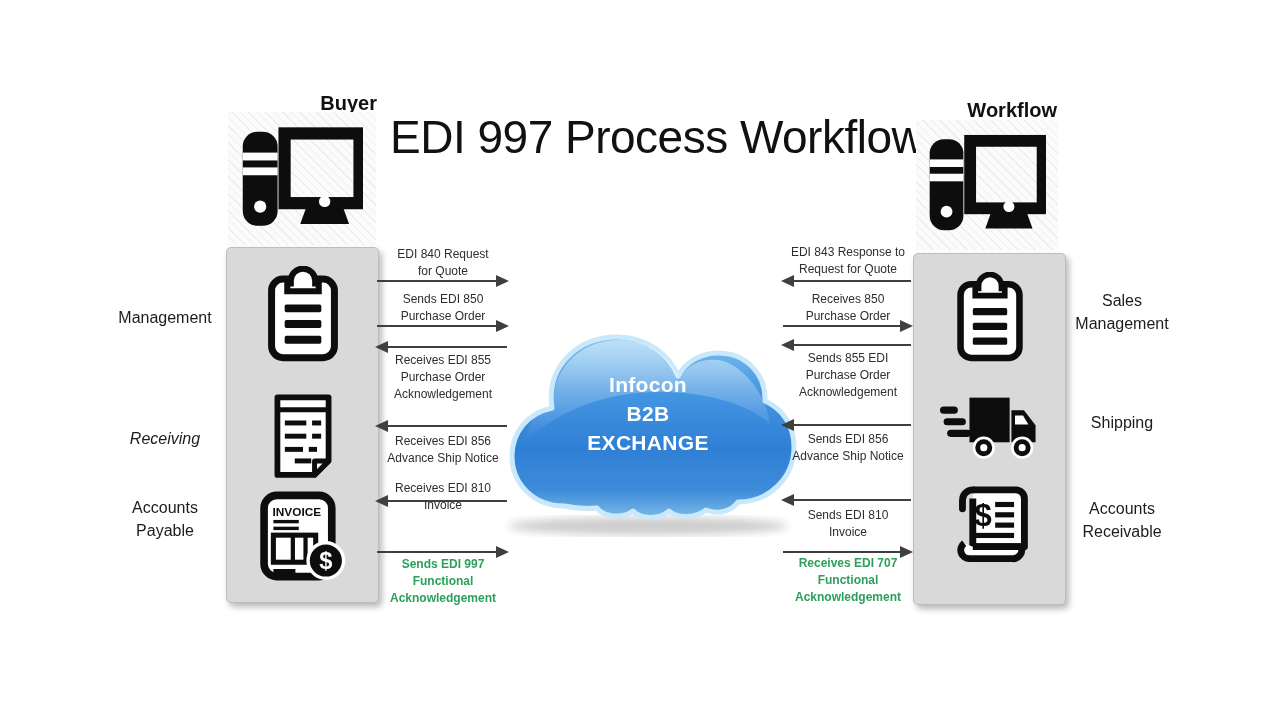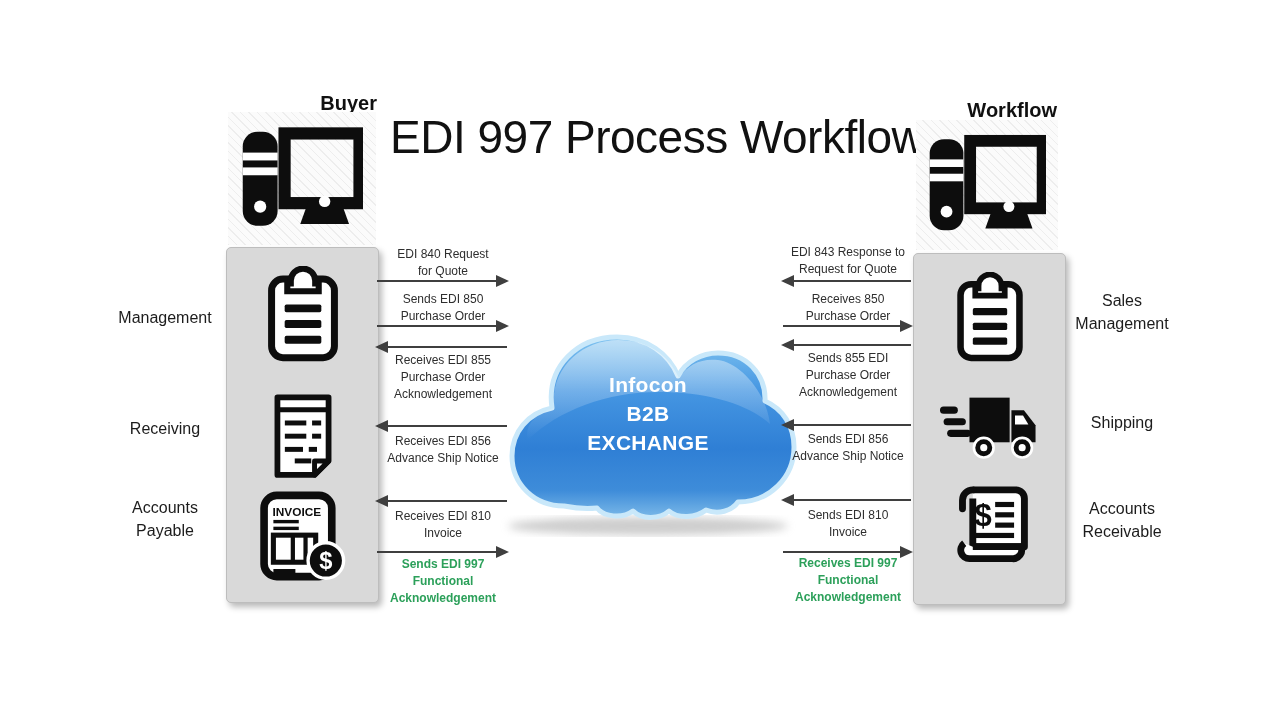--- a/index.html
+++ b/index.html
@@ -158,21 +158,21 @@
         <text x="42" y="50" text-anchor="middle" font-family="Liberation Sans, sans-serif" font-size="36" font-weight="bold" fill="#0d0d0d">$</text>
         <rect x="56" y="22" width="22" height="6" fill="#0d0d0d"></rect>
         <rect x="56" y="34" width="22" height="6" fill="#0d0d0d"></rect>
         <rect x="56" y="46" width="22" height="6" fill="#0d0d0d"></rect>
         <rect x="32" y="58" width="46" height="6" fill="#0d0d0d"></rect>
       </svg>
     </span>
   </div>
 
   <div class="dept-label" style="left:105px;top:306px;width:120px;">Management</div>
-  <div class="dept-label" style="left:105px;top:417px;width:120px;">Receiving</div>
+  <div class="dept-label" style="left:105px;top:427px;width:120px;font-style:italic;">Receiving</div>
   <div class="dept-label" style="left:1063px;top:289px;width:118px;">Sales Management</div>
   <div class="dept-label" style="left:110px;top:496px;width:110px;">Accounts Payable</div>
   <div class="dept-label" style="left:1063px;top:411px;width:118px;">Shipping</div>
   <div class="dept-label" style="left:1063px;top:497px;width:118px;">Accounts Receivable</div>
 
   <div class="cloud-wrap">
     <svg width="300" height="240" viewBox="0 0 300 240">
       <defs>
         <linearGradient id="cg" x1="0" y1="0" x2="0" y2="1">
           <stop offset="0" stop-color="#7fc3f0"></stop>
@@ -224,21 +224,21 @@
   <div class="arrow left" style="left:377px;top:346px;width:130px;"></div>
   <div class="flow-label" style="left:368px;top:352px;width:150px;">Receives EDI 855
 Purchase Order
 Acknowledgement</div>
 
   <div class="arrow left" style="left:377px;top:425px;width:130px;"></div>
   <div class="flow-label" style="left:364px;top:433px;width:158px;">Receives EDI 856
 Advance Ship Notice</div>
 
   <div class="arrow left" style="left:377px;top:500px;width:130px;"></div>
-  <div class="flow-label" style="left:368px;top:508px;width:150px;text-align:center;">Receives EDI 810
+  <div class="flow-label" style="left:368px;top:480px;width:150px;text-align:center;">Receives EDI 810
 Invoice</div>
 
   <div class="arrow right" style="left:377px;top:551px;width:130px;"></div>
   <div class="flow-label green" style="left:364px;top:556px;width:158px;">Sends EDI 997
 Functional
 Acknowledgement</div>
 
   <div class="flow-label" style="left:773px;top:244px;width:150px;">EDI 843 Response to
 Request for Quote</div>
   <div class="arrow left" style="left:783px;top:280px;width:128px;"></div>
@@ -254,17 +254,17 @@
 
   <div class="arrow left" style="left:783px;top:424px;width:128px;"></div>
   <div class="flow-label" style="left:769px;top:431px;width:158px;">Sends EDI 856
 Advance Ship Notice</div>
 
   <div class="arrow left" style="left:783px;top:499px;width:128px;"></div>
   <div class="flow-label" style="left:773px;top:507px;width:150px;">Sends EDI 810
 Invoice</div>
 
   <div class="arrow right" style="left:783px;top:551px;width:128px;"></div>
-  <div class="flow-label green" style="left:769px;top:555px;width:158px;">Receives EDI 997
+  <div class="flow-label green" style="left:769px;top:555px;width:158px;">Receives EDI 707
 Functional
 Acknowledgement</div>
 
 </div>
 
 </body></html>

